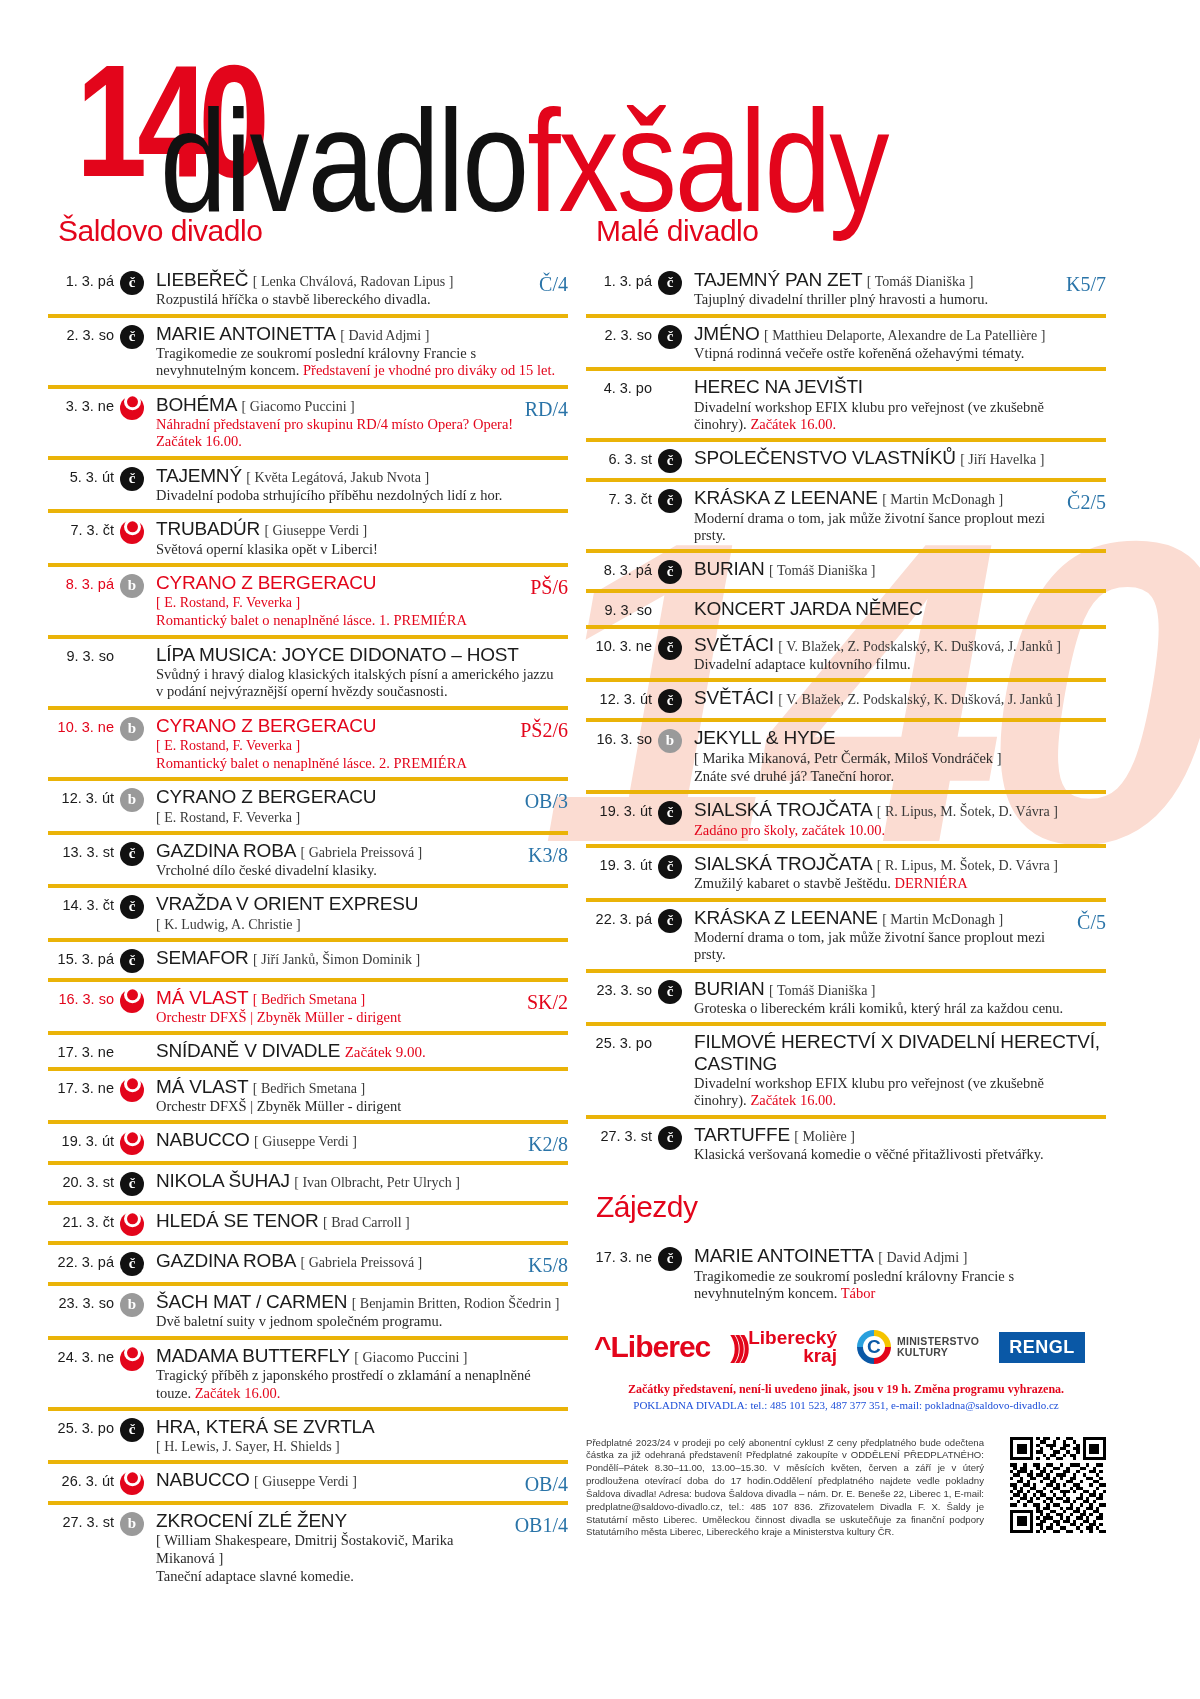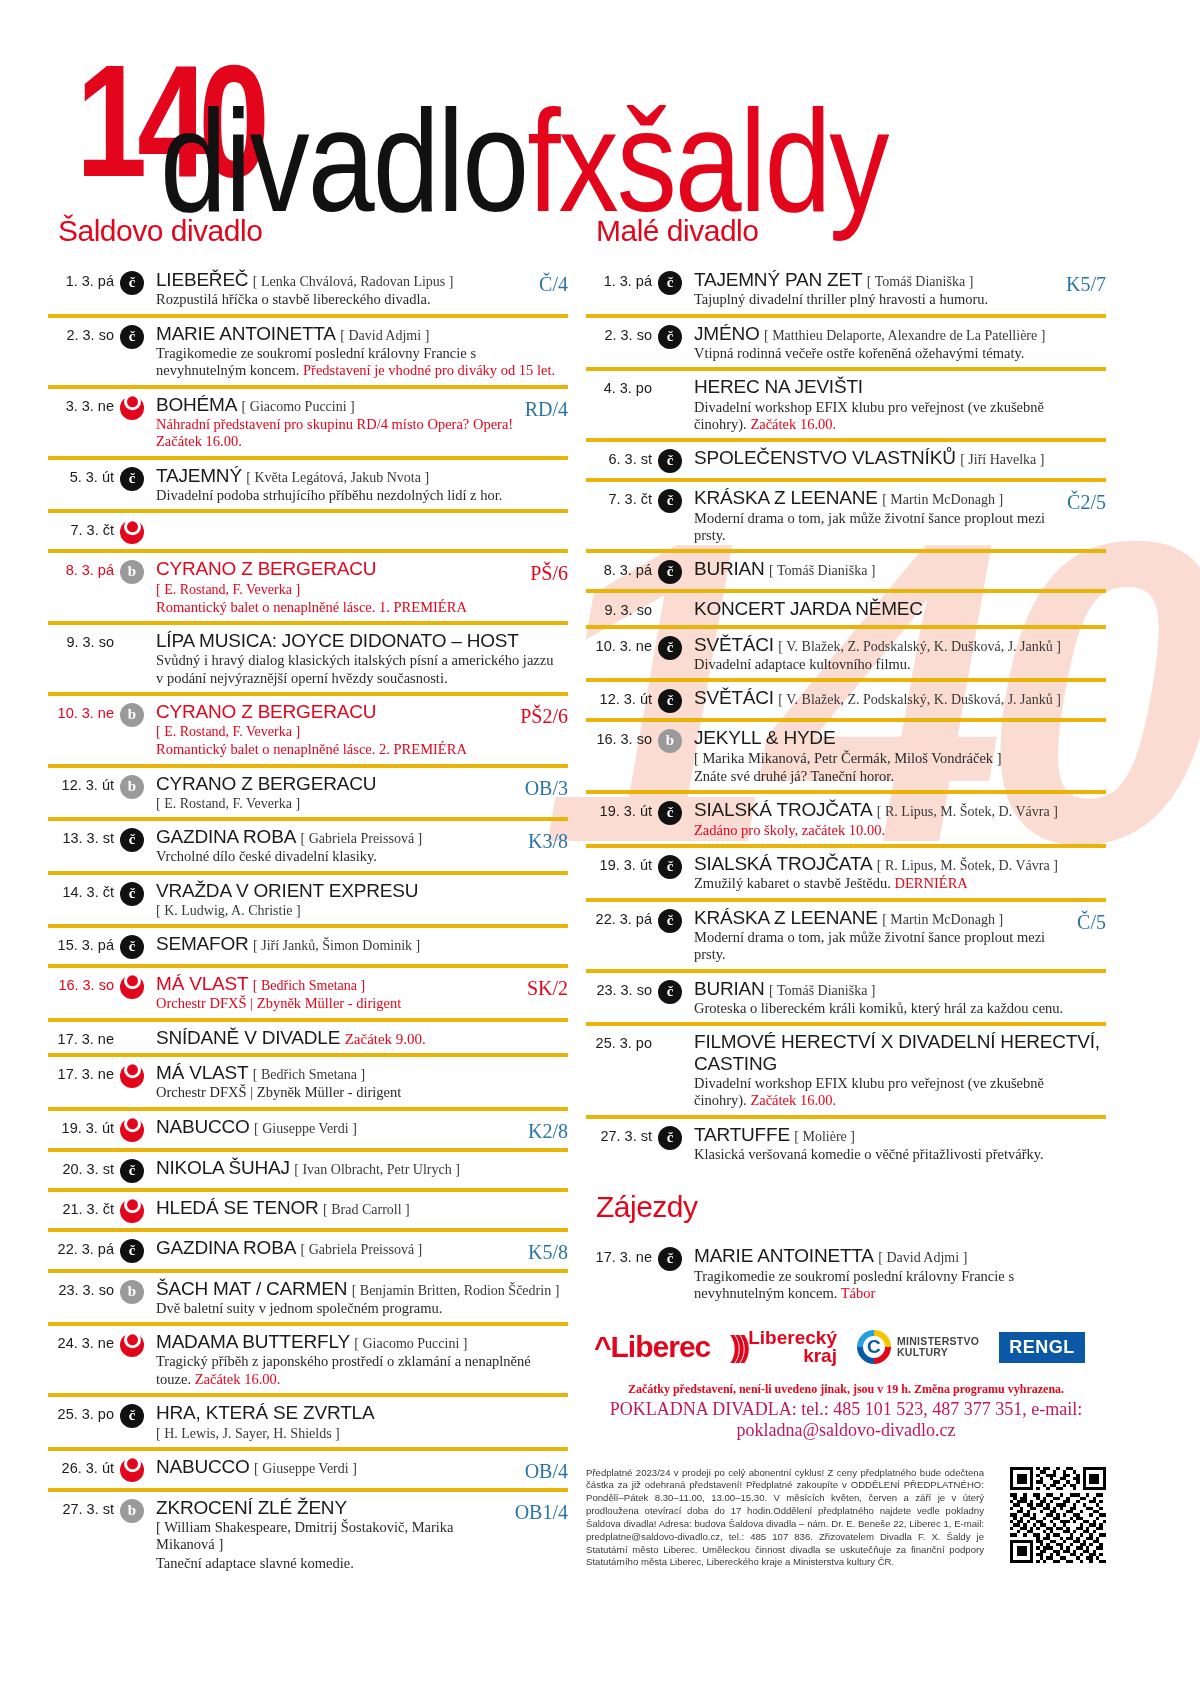--- a/index.html
+++ b/index.html
@@ -120,21 +120,21 @@
   .mk-circle:after{ content:""; position:absolute; inset:6px; background:#fff; border-radius:50%; }
   .mk-circle:before{ content:"C"; position:absolute; z-index:2; left:0; right:0; top:50%;
      transform:translateY(-50%); text-align:center; font-size:19px; font-weight:bold; color:#0a58a6; }
   .sp-mk .t{ font-size:10.5px; font-weight:bold; color:#444; line-height:1.1; letter-spacing:.3px;}
   .sp-rengl{ background:#0a58a6; color:#fff; font-weight:bold; font-size:18px;
      padding:5px 10px; letter-spacing:.5px; }
 
   
   .foot-red{ color:#e3051b; font-size:12px; text-align:center; margin-top:16px;
      font-family:"Liberation Serif", serif; font-weight:bold; }
-  .foot-dark{ color:#be185d; font-size:18px; text-align:center; margin-top:2px;
+  .foot-dark{ color:#1d4ed8; font-size:11px; text-align:center; margin-top:2px;
      font-family:"Liberation Serif", serif; }
   .fine-wrap{ display:flex; gap:26px; margin-top:26px; align-items:flex-start; }
   .fineprint{ font-size:9.6px; line-height:1.34; color:#3a3a3a; text-align:justify;
      flex:1 1 auto; font-family:"Liberation Sans", sans-serif; }
   .qr{ width:96px; height:96px; flex:0 0 96px; }
 </style>
 </head>
 <body>
 
 <div class="watermark">140</div>
@@ -171,20 +171,21 @@
         </div>
         <div class="ev">
           <div class="ev-date">5. 3. út</div>
           <div class="ev-icon"><span class="gi gi-c"><span>č</span></span></div>
           <div class="ev-body"><span class="ttl">TAJEMNÝ</span> <span class="auth">[ Květa Legátová, Jakub Nvota ]</span><div class="desc">Divadelní podoba strhujícího příběhu nezdolných lidí z hor.</div></div>
           <div class="ev-code code-blue"></div>
         </div>
         <div class="ev">
           <div class="ev-date">7. 3. čt</div>
           <div class="ev-icon"><span class="gi gi-o"><span class="ring"></span></span></div>
+          <div class="ev-body"><span class="ttl">TRUBADÚR</span> <span class="auth">[ Giuseppe Verdi ]</span><div class="desc">Světová operní klasika opět v Liberci!</div></div>
           <div class="ev-code code-blue"></div>
         </div>
         <div class="ev">
           <div class="ev-date red">8. 3. pá</div>
           <div class="ev-icon"><span class="gi gi-b"><span>b</span></span></div>
           <div class="ev-body"><span class="ttl red">CYRANO Z BERGERACU</span> <span class="auth" style="color:#e3051b">[ E. Rostand, F. Veverka ]</span><div class="desc allred">Romantický balet o nenaplněné lásce. 1. PREMIÉRA</div></div>
           <div class="ev-code code-red">PŠ/6</div>
         </div>
         <div class="ev">
           <div class="ev-date">9. 3. so</div>

